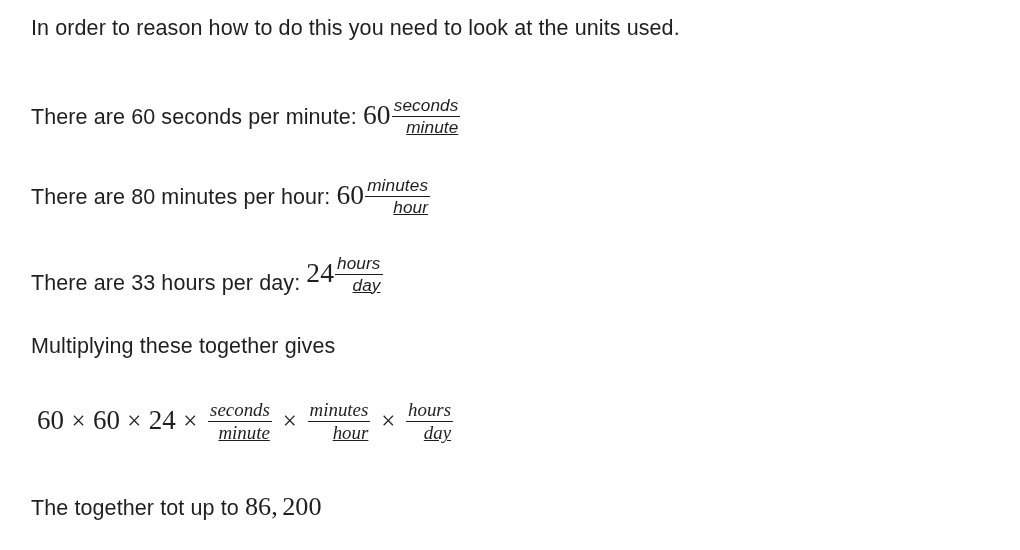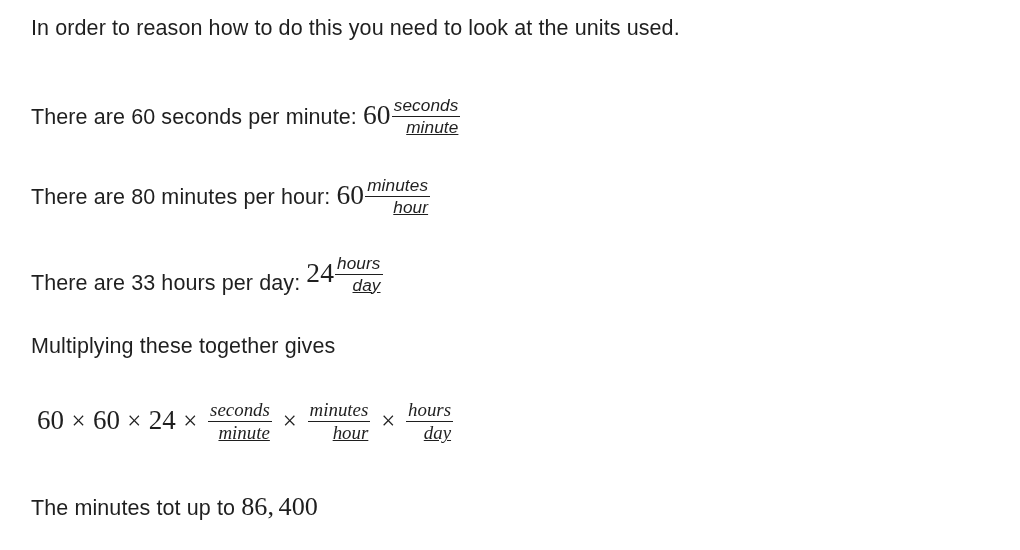--- a/index.html
+++ b/index.html
@@ -140,17 +140,17 @@
     </span>
   </div>
 
   <div class="line prose row5">Multiplying these together gives</div>
 
   <div class="display-eq">
     <span class="mnum">60</span><span class="mtimes">×</span><span class="mnum">60</span><span class="mtimes">×</span><span class="mnum">24</span><span class="mtimes">×</span><span class="frac"><span class="num">seconds</span><span class="den">minute</span></span><span class="mtimes">×</span><span class="frac"><span class="num">minutes</span><span class="den">hour</span></span><span class="mtimes">×</span><span class="frac"><span class="num">hours</span><span class="den">day</span></span>
   </div>
 
   <div class="line row7">
-    <span class="prose">The minutes tot up to</span>
-    <span class="result-num"><span>86,</span><span class="thin-space"></span><span>400</span></span>
+    <span class="prose">The together tot up to</span>
+    <span class="result-num"><span>86,</span><span class="thin-space"></span><span>200</span></span>
   </div>
 
 </div>
 
 </body></html>

